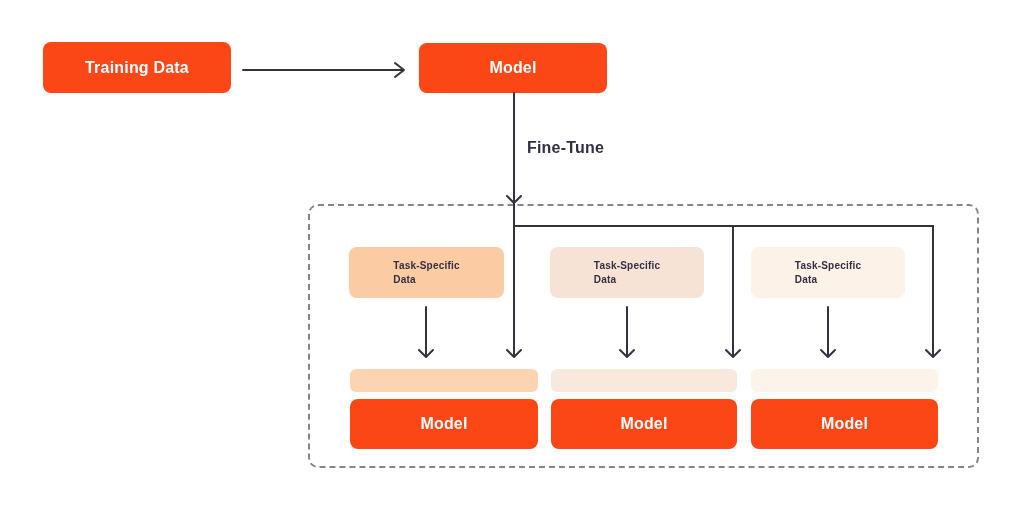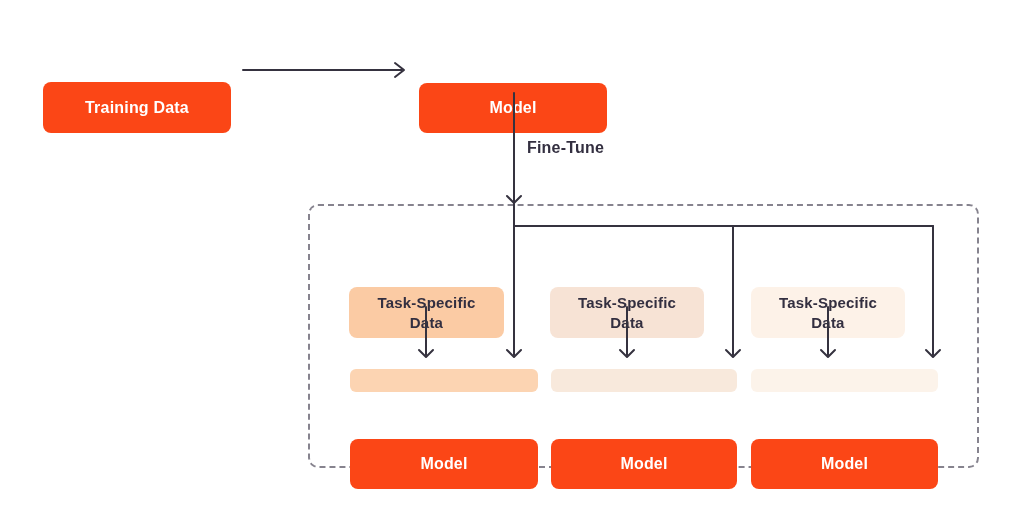--- a/index.html
+++ b/index.html
@@ -9,39 +9,38 @@
     background:var(--background,#fff);
     font-family:"Liberation Sans",sans-serif;
     overflow:hidden;
   }
   .box{
     position:absolute;
     display:flex;align-items:center;justify-content:center;
     border-radius:8px;
     font-weight:700;
     letter-spacing:.2px;
-    text-align:center;
+    text-align:left;
     box-sizing:border-box;
-    margin-top:40px;
   }
   .box-orange{
     background:var(--primary-orange);
     color:var(--text-light);
     font-size:16px;
   }
   .label{
     position:absolute;
     font-weight:700;
     font-size:16px;
     color:var(--text-dark);
     letter-spacing:.2px;
   }
   .tsd{
     color:var(--text-dark);
-    font-size:15px;
+    font-size:10px;
     line-height:1.32;
     white-space:pre-line;
   }
   .tsd.c1{background:var(--peach-strong);}
   .tsd.c2{background:var(--peach-medium);}
   .tsd.c3{background:var(--peach-light);}
   .bar{
     position:absolute;
     height:23px;
     border-radius:6px;

